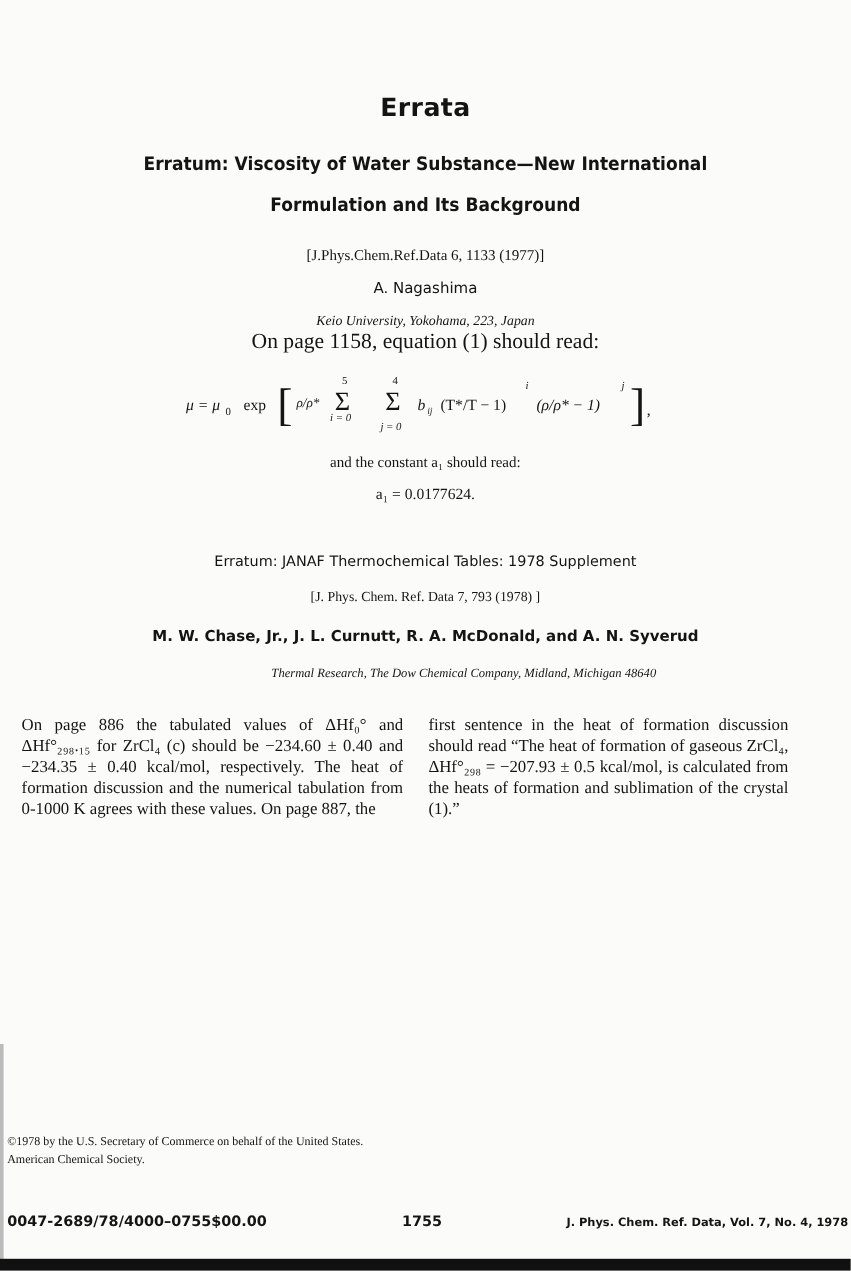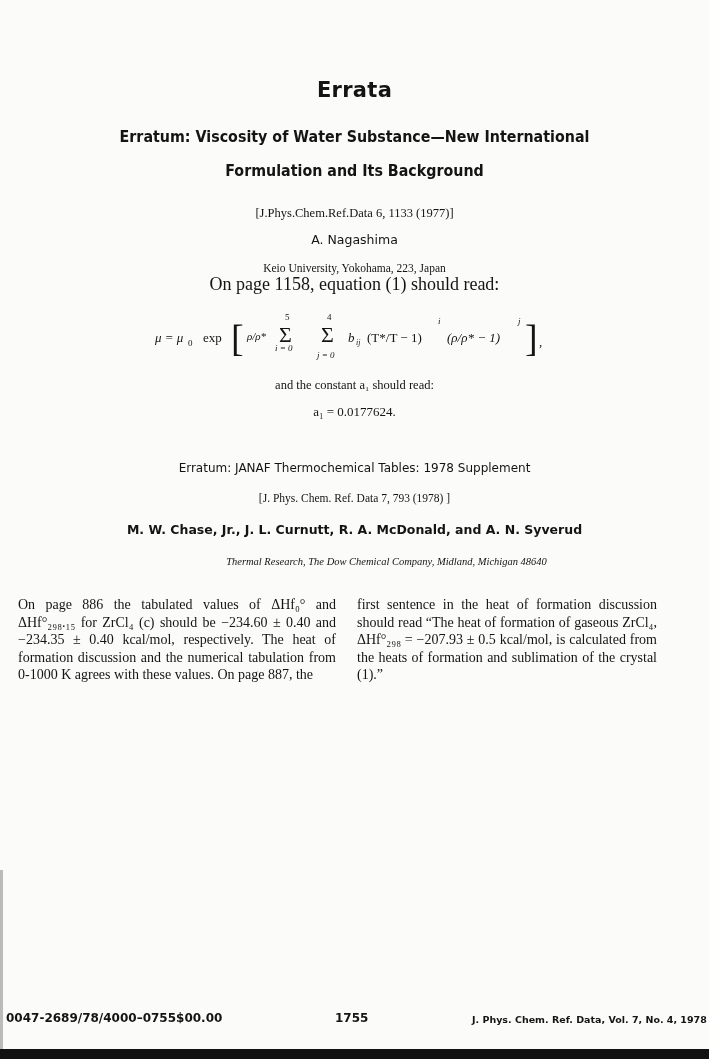--- a/index.html
+++ b/index.html
@@ -8,21 +8,21 @@
     background: #fbfbf9; color: #141414;
     font-family: "Liberation Serif", serif;
   }
   .abs { position: absolute; }
   .center { left: 0; width: 709px; text-align: center; }
   .sans { font-family: "DejaVu Sans", sans-serif; }
   .errata-title { top: 78px; font-size: 21px; font-weight: bold; letter-spacing: 0.3px; }
   .e1-title { top: 120px; font-size: 15.5px; line-height: 34px; font-weight: 600; transform: scaleX(0.92); }
   .e1-cite { top: 206px; font-size: 12.5px; }
   .e1-author { top: 232px; font-size: 12.5px; }
-  .e1-affil { top: 262px; font-size: 11.5px; }
+  .e1-affil { top: 262px; font-size: 11.5px; font-style: italic; }
   .e1-text1 { top: 274px; font-size: 18px; }
   .eq { top: 310px; left: 155px; width: 400px; height: 60px; font-size: 13px; }
   .eq span { position: absolute; }
   .e1-text2 { top: 378px; font-size: 12.5px; }
   .e1-const { top: 404px; font-size: 13px; }
   .e2-title { top: 461px; font-size: 12px; font-weight: normal; }
   .e2-cite { top: 492px; font-size: 11.5px; }
   .e2-authors { top: 522px; font-size: 12.5px; font-weight: bold; }
   .e2-affil { top: 556px; font-size: 10.5px; font-style: italic; margin-left: 32px; }
   .col { top: 596px; width: 318px; font-size: 14px; line-height: 17.5px; text-align: justify; }
@@ -79,19 +79,21 @@
 <div class="abs center e2-cite">[J. Phys. Chem. Ref. Data 7, 793 (1978) ]</div>
 <div class="abs center sans e2-authors">M. W. Chase, Jr., J. L. Curnutt, R. A. McDonald, and A. N. Syverud</div>
 <div class="abs center e2-affil">Thermal Research, The Dow Chemical Company, Midland, Michigan  48640</div>
 
 <div class="abs col col-left">On page 886 the tabulated values of ΔHf₀° and ΔHf°₂₉₈.₁₅ for ZrCl₄ (c) should be −234.60 ± 0.40 and −234.35 ± 0.40 kcal/mol, respectively. The heat of formation discussion and the numerical tabulation from 0-1000 K agrees with these values. On page 887, the</div>
 <div class="abs col col-right">first sentence in the heat of formation discussion should read “The heat of formation of gaseous ZrCl₄, ΔHf°₂₉₈ = −207.93 ± 0.5 kcal/mol, is calculated from the heats of formation and sublimation of the crystal (1).”</div>
 
 <div class="abs left-edge"></div>
 
 <div class="abs copyright">
+  <div>©1978 by the U.S. Secretary of Commerce on behalf of the United States.</div>
+  <div>American Chemical Society.</div>
 </div>
 
 <div class="abs sans footer ft-left">0047-2689/78/4000–0755$00.00</div>
 <div class="abs sans footer ft-center">1755</div>
 <div class="abs sans footer ft-right">J. Phys. Chem. Ref. Data, Vol. 7, No. 4, 1978</div>
 
 <div class="abs bottom-bar"></div>
 
 </body></html>

